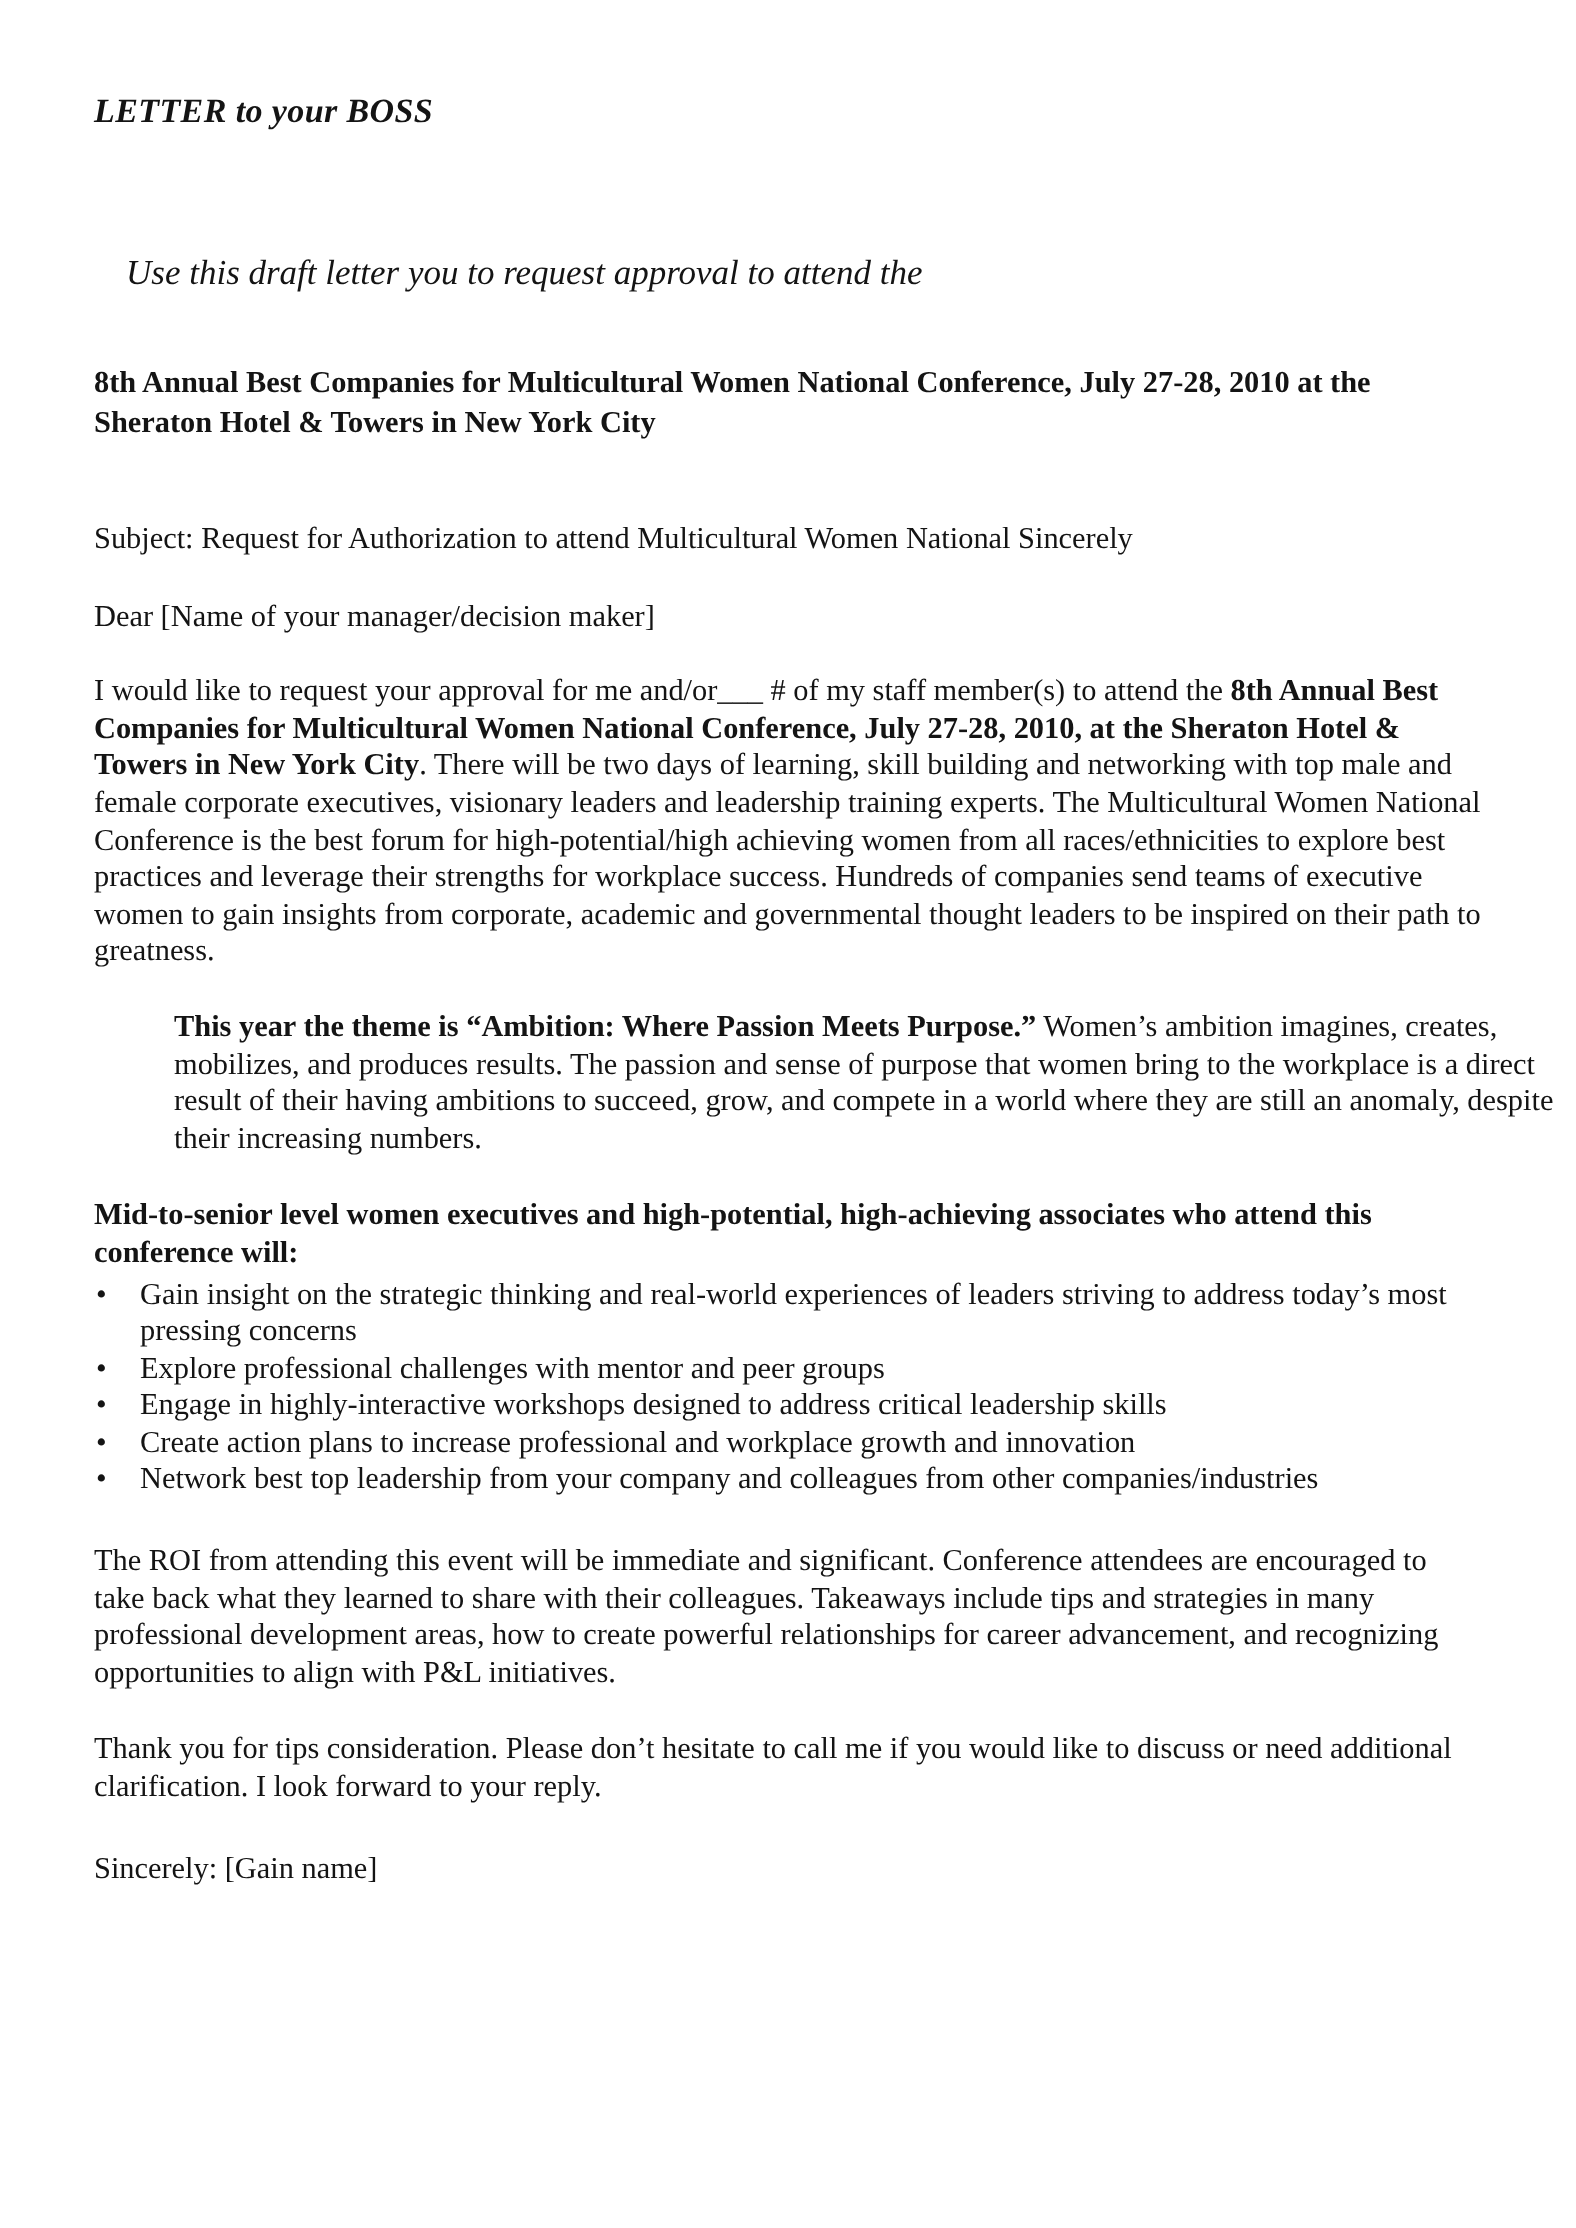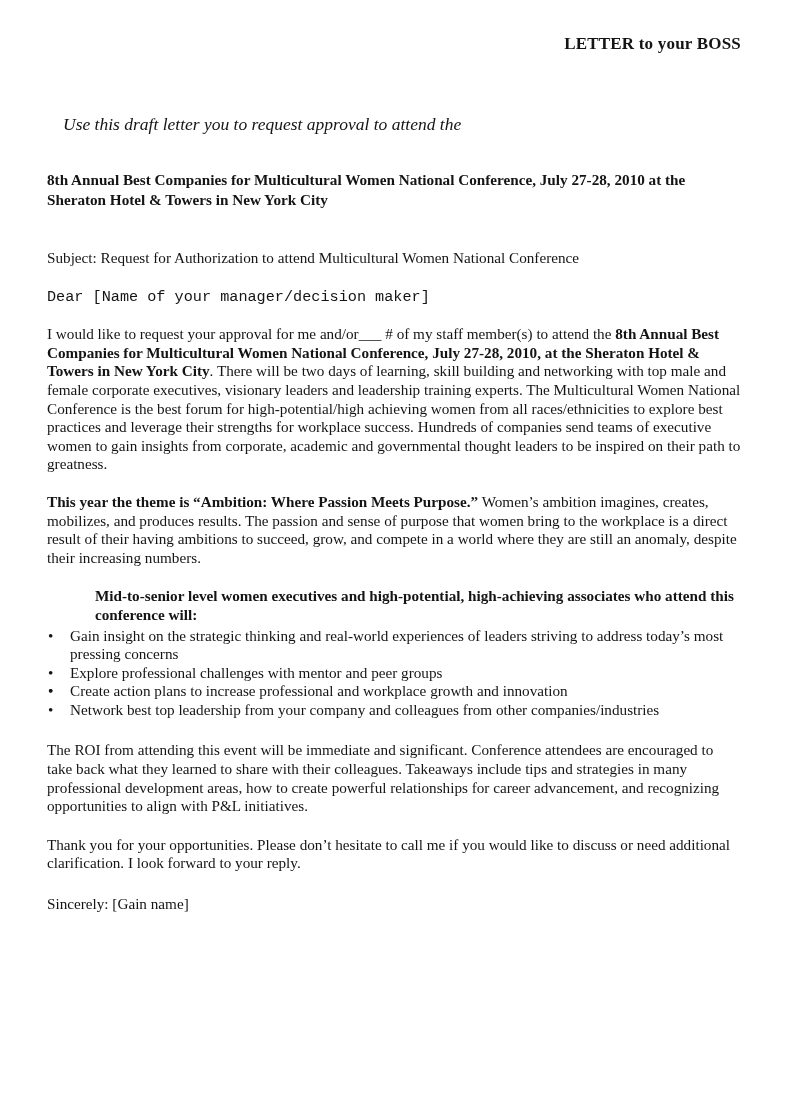--- a/index.html
+++ b/index.html
@@ -26,27 +26,28 @@
   }
   .content {
     position: absolute;
     left: 47px;
     top: 0;
     width: 694px;
   }
 
   
   .doc-title {
-    text-align: right;
+    text-align: left;
     font-weight: bold;
+    font-style: italic;
     font-size: 17px;
     line-height: 20px;
     letter-spacing: 0.2px;
     margin: 0;
-    padding-top: 34px;
+    padding-top: 46px;
     width: 694px;
   }
 
   
   .intro-line {
     font-style: italic;
     font-size: 17.5px;
     line-height: 21px;
     margin: 16px;
     padding-top: 44px;
@@ -64,24 +65,24 @@
 
   
   .para {
     font-size: 15.2px;
     line-height: 18.6px;
     margin: 0;
     width: 694px;
     text-align: left;
   }
   .subject-line { padding-top: 40px; }
-  .salutation   { padding-top: 20px; font-family: Liberation Mono, monospace; }
+  .salutation   { padding-top: 20px; }
   .body-1       { padding-top: 19px; font-family: Liberation Serif, serif; }
-  .body-theme   { padding-top: 19px; }
-  .list-lead    { padding-top: 20px; font-weight: bold; width: 684px; margin-left: 48px; }
+  .body-theme   { padding-top: 19px; margin-left: 40px; }
+  .list-lead    { padding-top: 20px; font-weight: bold; width: 684px; }
   .body-roi     { padding-top: 22px; }
   .body-thanks  { padding-top: 20px; }
   .signature    { padding-top: 22px; }
 
   b, strong { font-weight: bold; }
 
   
   .bullets {
     list-style: none;
     margin: 0;
@@ -109,38 +110,38 @@
 
 <div class="page">
   <div class="content">
 
     <h1 class="doc-title">LETTER to your BOSS</h1>
 
     <p class="intro-line">Use this draft letter you to request approval to attend the</p>
 
     <p class="conf-heading">8th Annual Best Companies for Multicultural Women National Conference, July 27-28, 2010 at the Sheraton Hotel &amp; Towers in New York City</p>
 
-    <p class="para subject-line">Subject:  Request for Authorization to attend Multicultural Women National Conference</p>
+    <p class="para subject-line">Subject:  Request for Authorization to attend Multicultural Women National Sincerely</p>
 
     <p class="para salutation">Dear [Name of your manager/decision maker]</p>
 
     <p class="para body-1"><span>I would like to request your approval for me and/or___ # of my staff member(s) to attend the </span><b>8th Annual Best Companies for Multicultural Women National Conference, July 27-28, 2010, at the Sheraton Hotel &amp; Towers in New York City</b><span>. There will be two days of learning, skill building and networking with top male and female corporate executives, visionary leaders and leadership training experts. The Multicultural Women National Conference is the best forum for high-potential/high achieving women from all races/ethnicities to explore best practices and leverage their strengths for workplace success. Hundreds of companies send teams of executive women to gain insights from corporate, academic and governmental thought leaders to be inspired on their path to greatness.</span></p>
 
     <p class="para body-theme"><b>This year the theme is “Ambition: Where Passion Meets Purpose.”</b><span> Women’s ambition imagines, creates, mobilizes, and produces results. The passion and sense of purpose that women bring to the workplace is a direct result of their having ambitions to succeed, grow, and compete in a world where they are still an anomaly, despite their increasing numbers.</span></p>
 
     <p class="para list-lead">Mid-to-senior level women executives and high-potential, high-achieving associates who attend this conference will:</p>
 
     <ul class="bullets">
       <li><span class="dot">•</span><span>Gain insight on the strategic thinking and real-world experiences of leaders striving to address today’s most pressing concerns</span></li>
       <li><span class="dot">•</span><span>Explore professional challenges with mentor and peer groups</span></li>
-      <li><span class="dot">•</span></li>
+      <li><span class="dot">•</span><span>Engage in highly-interactive workshops designed to address critical leadership skills</span></li>
       <li><span class="dot">•</span><span>Create action plans to increase professional and workplace growth and innovation</span></li>
       <li><span class="dot">•</span><span>Network best top leadership from your company and colleagues from other companies/industries</span></li>
     </ul>
 
     <p class="para body-roi">The ROI from attending this event will be immediate and significant. Conference attendees are encouraged to take back what they learned to share with their colleagues. Takeaways include tips and strategies in many professional development areas, how to create powerful relationships for career advancement, and recognizing opportunities to align with P&amp;L initiatives.</p>
 
-    <p class="para body-thanks">Thank you for your opportunities.  Please don’t hesitate to call me if you would like to discuss or need additional clarification.  I look forward to your reply.</p>
+    <p class="para body-thanks">Thank you for tips consideration.  Please don’t hesitate to call me if you would like to discuss or need additional clarification.  I look forward to your reply.</p>
 
     <p class="para signature">Sincerely: [Gain name]</p>
 
   </div>
 </div>
 
 </body></html>

